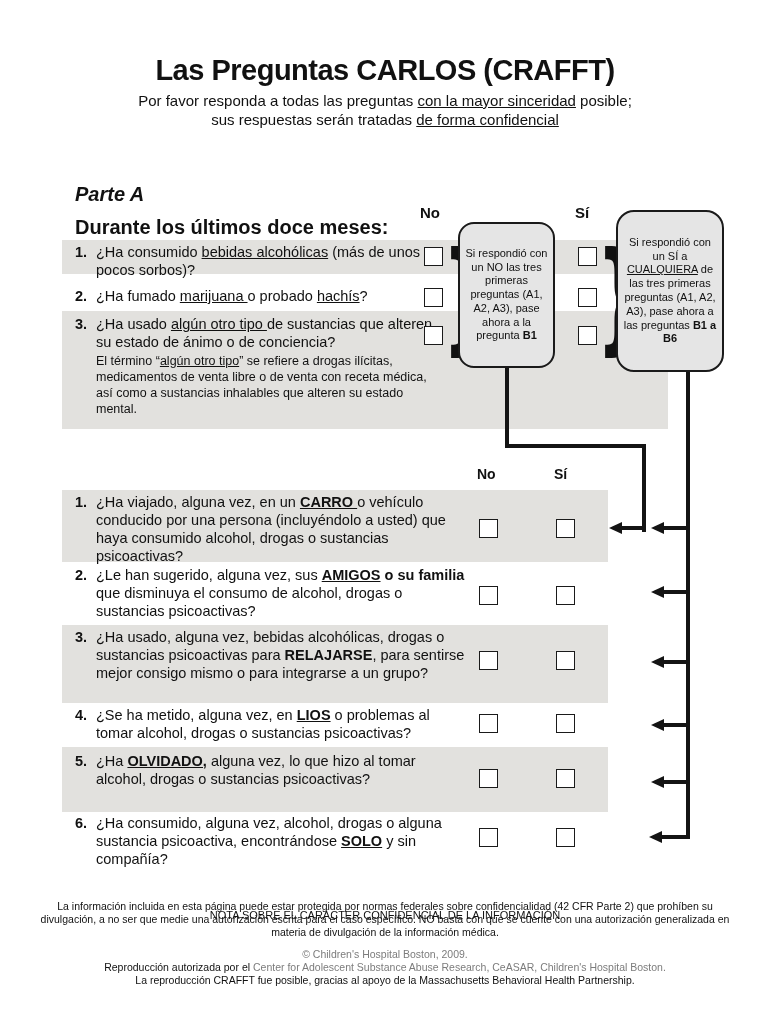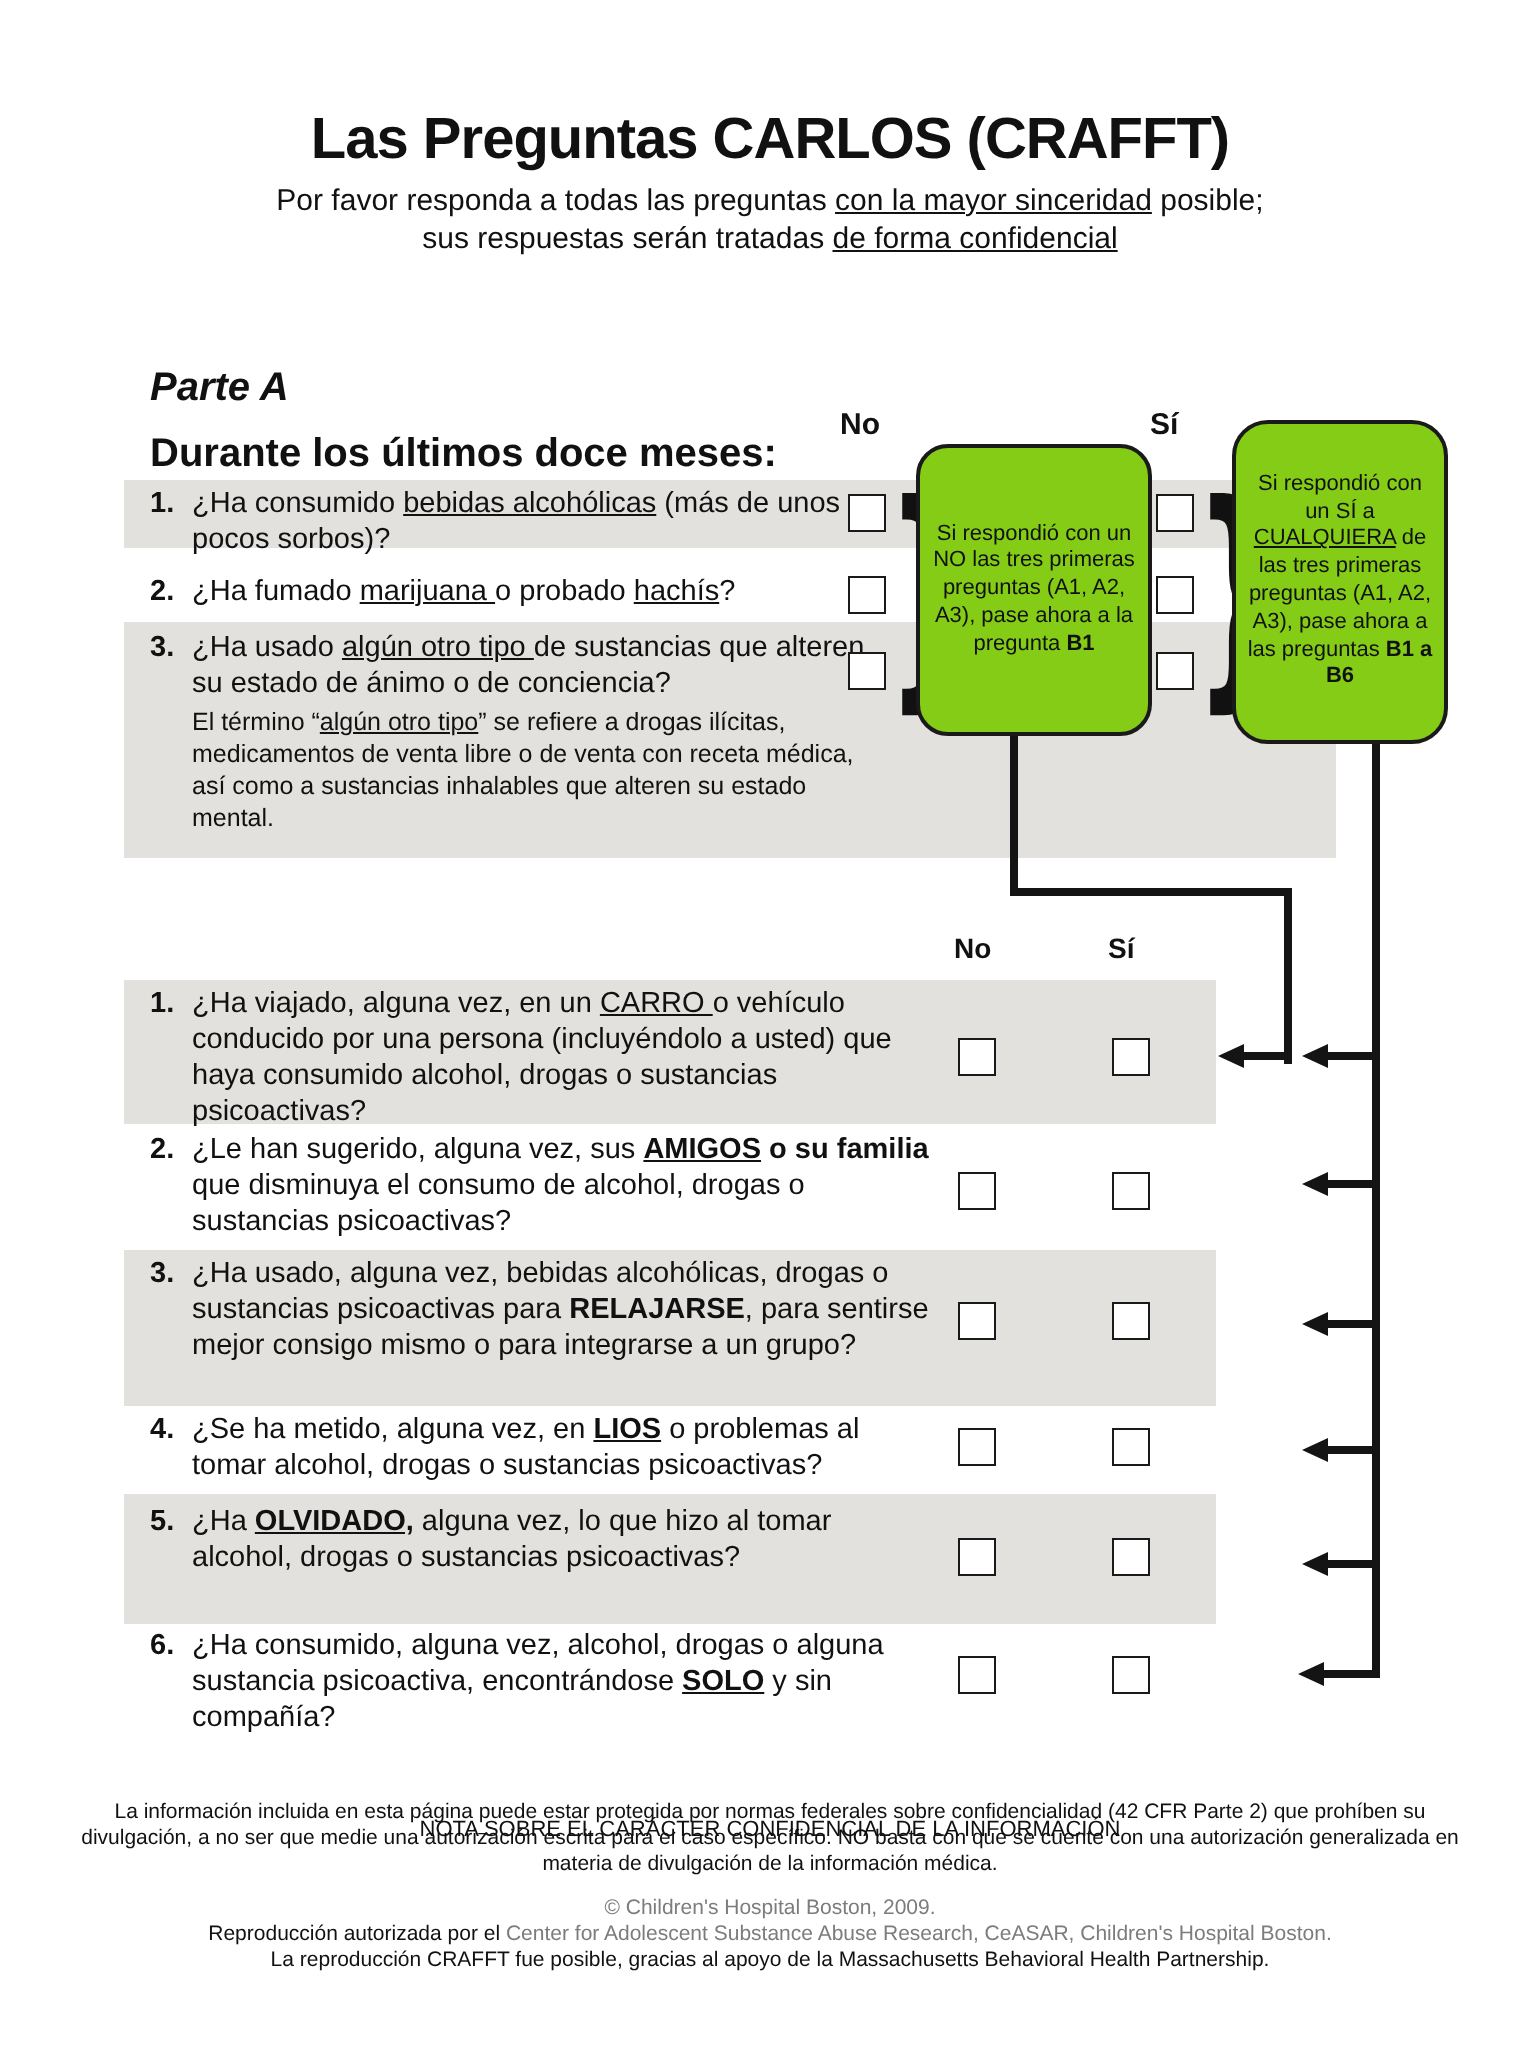--- a/index.html
+++ b/index.html
@@ -23,21 +23,21 @@
   
   .q { font-size:14.5px; line-height:18px; padding-left:21px; }
   .qnum { position:absolute; left:0; top:0; font-weight:bold; }
   .qnote { font-size:12.5px; line-height:16px; }
   
   .cb { width:19px; height:19px; background:#fff; border:1.5px solid #1a1a1a; z-index:4; }
   
   .brace { font-size:118px; line-height:108px; font-weight:bold; transform:scale(0.55,1.02); transform-origin:left top; z-index:2; font-family:"DejaVu Sans", sans-serif; }
   
   .bubble {
-    background:#84cc16; border:2px solid #1a1a1a; z-index:3;
+    background:#e5e5e5; border:2px solid #1a1a1a; z-index:3;
     font-size:11px; line-height:13.8px; text-align:center;
     display:flex; align-items:center; justify-content:center; padding:6px 4px;
   }
   
   .line { background:#141414; z-index:2; }
   .tri-left { width:0; height:0; border-top:6px solid transparent; border-bottom:6px solid transparent; border-right:13px solid #141414; z-index:2; }
   
   .foot-title { width:770px; text-align:center; font-size:11px; }
   .foot-body { text-align:center; font-size:10.5px; line-height:13px; }
   .foot-line { width:770px; text-align:center; font-size:10.5px; }
@@ -76,21 +76,21 @@
   <div class="abs cb" style="left:424px;top:247px;"></div>
   <div class="abs cb" style="left:424px;top:288px;"></div>
   <div class="abs cb" style="left:424px;top:326px;"></div>
   <div class="abs cb" style="left:578px;top:247px;"></div>
   <div class="abs cb" style="left:578px;top:288px;"></div>
   <div class="abs cb" style="left:578px;top:326px;"></div>
 
   <div class="abs brace" style="left:443px;top:241px;">}</div>
   <div class="abs brace" style="left:597px;top:241px;">}</div>
 
-  <div class="abs bubble" style="left:458px;top:222px;width:118px;height:146px;border-radius:16px;">
+  <div class="abs bubble" style="left:458px;top:222px;width:97px;height:146px;border-radius:16px;">
     <span><span>Si respondió con un NO las tres primeras preguntas (A1, A2, A3), pase ahora a la pregunta </span><span style="font-weight: bold;">B1</span></span>
   </div>
   <div class="abs bubble" style="left:616px;top:210px;width:108px;height:162px;border-radius:18px;">
     <span><span>Si respondió con un SÍ a </span><span style="text-decoration: underline;">CUALQUIERA</span><span> de las tres primeras preguntas (A1, A2, A3), pase ahora a las preguntas </span><span style="font-weight: bold;">B1 a B6</span></span>
   </div>
 
   <div class="abs line" style="left:505px;top:367px;width:4px;height:81px;"></div>
   <div class="abs line" style="left:505px;top:444px;width:141px;height:4px;"></div>
   <div class="abs line" style="left:642px;top:444px;width:4px;height:88px;"></div>
   <div class="abs line" style="left:622px;top:526px;width:24px;height:4px;"></div>
@@ -112,21 +112,21 @@
 
   <div class="abs band" style="left:62px;top:490px;width:546px;height:72px;"></div>
   <div class="abs band" style="left:62px;top:625px;width:546px;height:78px;"></div>
   <div class="abs band" style="left:62px;top:747px;width:546px;height:65px;"></div>
 
   <div class="abs col-label-b" style="left:477px;top:466px;">No</div>
   <div class="abs col-label-b" style="left:554px;top:466px;">Sí</div>
 
   <div class="abs q" style="left:75px;top:493px;width:392px;z-index:1;">
     <span class="qnum">1.</span>
-    <span><span>¿Ha viajado, alguna vez, en un </span><span style="font-weight: normal; text-decoration: underline;">CARRO </span><span>o vehículo conducido por una persona (incluyéndolo a usted) que haya consumido alcohol, drogas o sustancias psicoactivas?</span></span>
+    <span><span>¿Ha viajado, alguna vez, en un </span><span style="font-weight: bold; text-decoration: underline;">CARRO </span><span>o vehículo conducido por una persona (incluyéndolo a usted) que haya consumido alcohol, drogas o sustancias psicoactivas?</span></span>
   </div>
   <div class="abs q" style="left:75px;top:566px;width:392px;z-index:1;">
     <span class="qnum">2.</span>
     <span><span>¿Le han sugerido, alguna vez, sus </span><span style="font-weight: bold; text-decoration: underline;">AMIGOS</span><span> </span><span style="font-weight: bold;">o su familia</span><span> que disminuya el consumo de alcohol, drogas o sustancias psicoactivas?</span></span>
   </div>
   <div class="abs q" style="left:75px;top:628px;width:400px;z-index:1;">
     <span class="qnum">3.</span>
     <span><span>¿Ha usado, alguna vez, bebidas alcohólicas, drogas o sustancias psicoactivas para </span><span style="font-weight: bold; ">RELAJARSE</span><span>, para sentirse mejor consigo mismo o para integrarse a un grupo?</span></span>
   </div>
   <div class="abs q" style="left:75px;top:706px;width:392px;z-index:1;">

